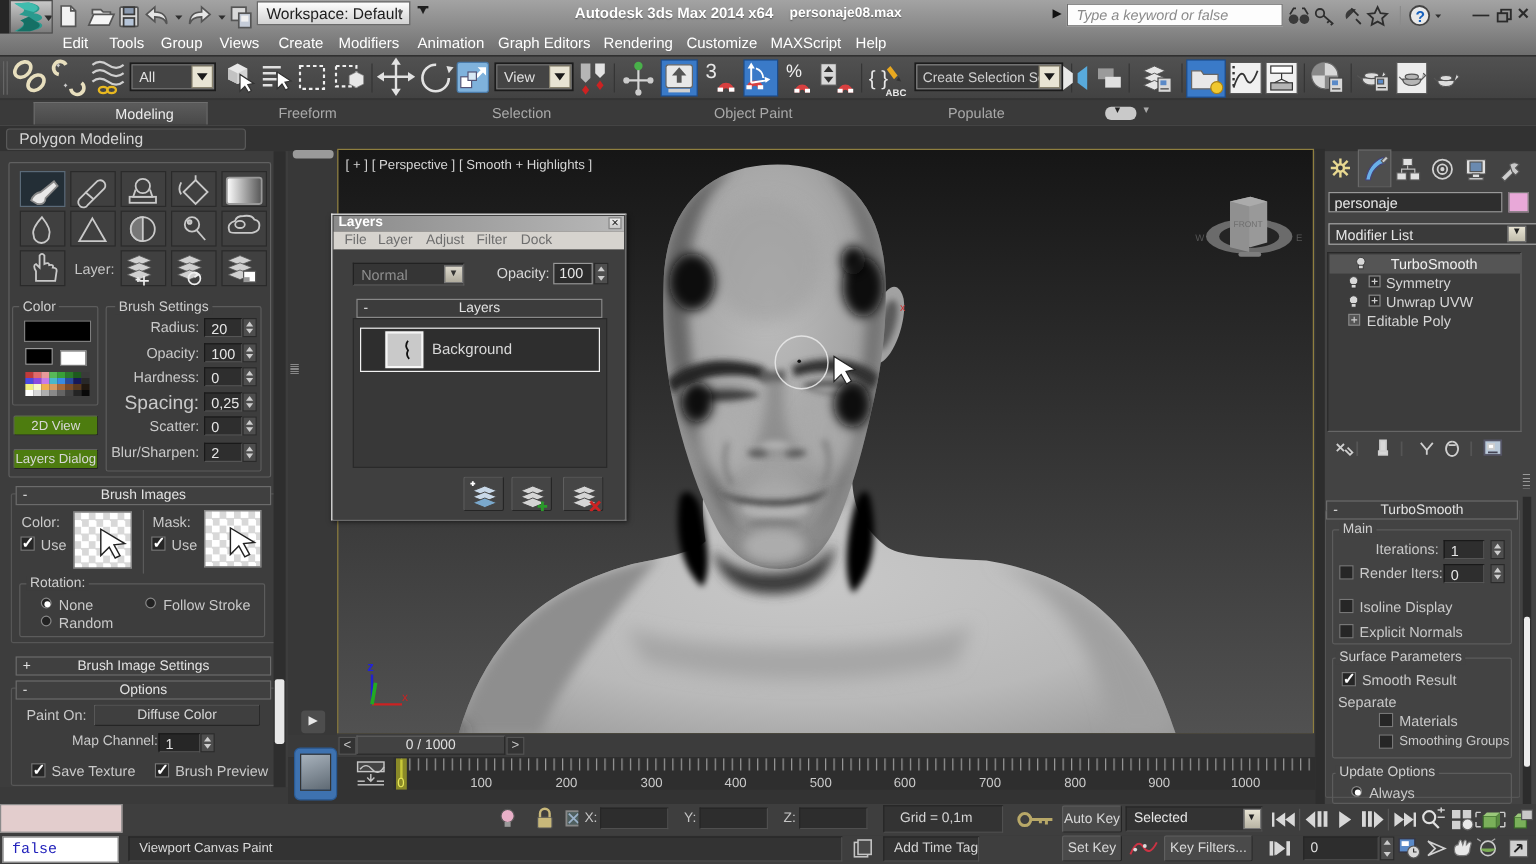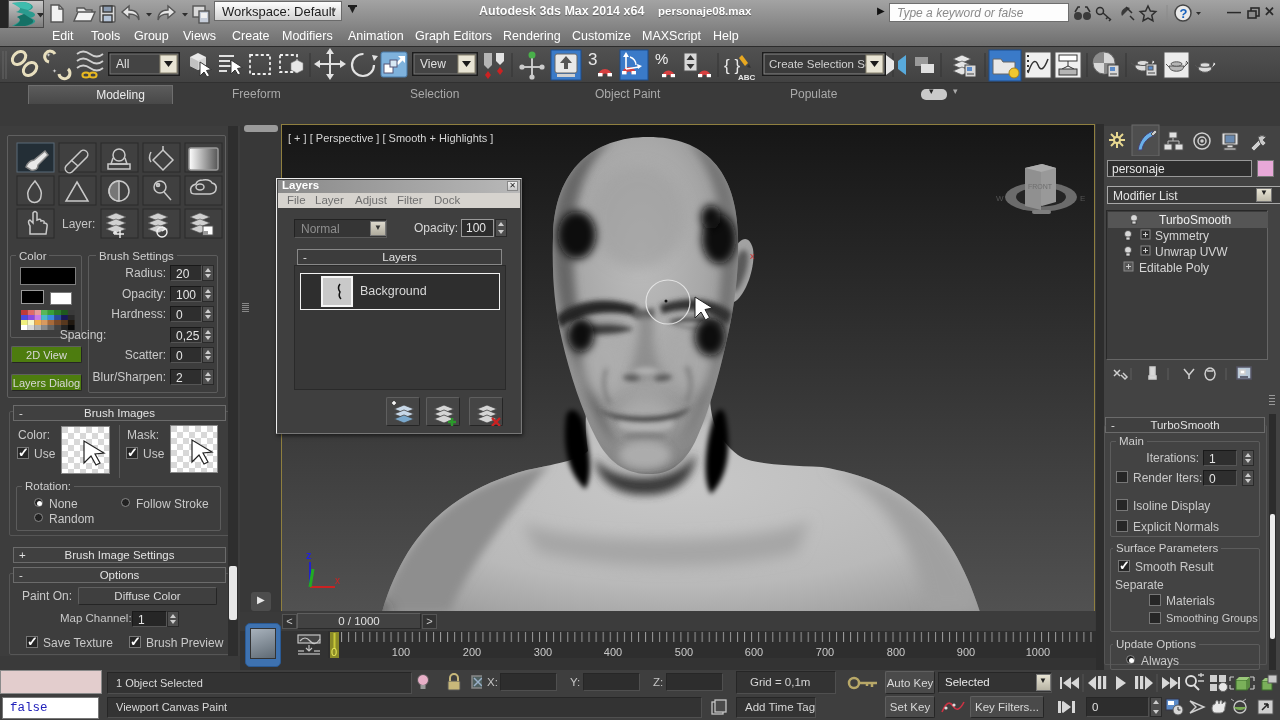--- a/index.html
+++ b/index.html
@@ -336,20 +336,23 @@
 
   <div id="ribbon1" class="abs" style="left:0;top:84px;width:1280px;height:20px;background:#3a3a3a;">
     <div class="abs" style="left:28px;top:1px;width:145px;height:19px;background:linear-gradient(#5c5c5c,#484848);border:1px solid #6e6e6e;border-bottom:none;color:#ececec;font-size:12px;text-align:center;line-height:18px;padding-left:40px;">Modeling</div>
     <span class="tx" style="left:232px;top:3px;color:#a9a9a9;font-size:12px;">Freeform</span>
     <span class="tx" style="left:410px;top:3px;color:#a9a9a9;font-size:12px;">Selection</span>
     <span class="tx" style="left:595px;top:3px;color:#a9a9a9;font-size:12px;">Object Paint</span>
     <span class="tx" style="left:790px;top:3px;color:#a9a9a9;font-size:12px;">Populate</span>
     <div class="abs" style="left:921px;top:5px;width:26px;height:11px;background:#c9c9c9;border-radius:5px;"></div>
     <div class="tx" style="left:929px;top:2px;font-size:9px;color:#222;">▾</div>
     <div class="tx" style="left:953px;top:2px;font-size:9px;color:#aaa;">▾</div>
+  </div>
+  <div id="ribbon2" class="abs" style="left:0;top:104px;width:1280px;height:22px;background:#323232;border-top:1px solid #444;">
+    <div class="abs" style="left:5px;top:2px;width:200px;height:18px;background:#3b3b3b;border:1px solid #585858;border-radius:3px;color:#d5d5d5;font-size:13px;line-height:16px;padding-left:10px;">Polygon Modeling</div>
   </div>
 
   <div id="leftpanel" class="abs" style="left:0;top:126px;width:240px;height:530px;background:#3d3d3d;">
 
     <div class="gb" style="left:7px;top:9px;width:219px;height:263px;border-color:#606060;"></div>
 
     <svg width="240" height="120" style="position:absolute;left:0;top:14px;">
       <g stroke="#2a2a2a" fill="#404040">
         <rect x="17" y="3" width="37" height="29" fill="#232e36" stroke="#5a6a78"></rect>
         <rect x="59" y="3" width="37" height="29"></rect>
@@ -478,21 +481,21 @@
     <div class="tx" style="left:0;top:161px;width:166px;text-align:right;color:#c9c9c9;font-size:12px;">Opacity:</div>
     <div class="vbox" style="left:170px;top:160px;width:32px;height:16px;">
         <span style="position:absolute;left:5px;top:1px;">100</span>
       </div>
     <div class="spin" style="left:202px;top:160px;height:16px;"></div>
     <div class="tx" style="left:0;top:181px;width:166px;text-align:right;color:#c9c9c9;font-size:12px;">Hardness:</div>
     <div class="vbox" style="left:170px;top:180px;width:32px;height:16px;">
         <span style="position:absolute;left:5px;top:1px;">0</span>
       </div>
     <div class="spin" style="left:202px;top:180px;height:16px;"></div>
-    <div class="tx" style="left:0;top:202px;width:166px;text-align:center;color:#c9c9c9;font-size:12px;">Spacing:</div>
+    <div class="tx" style="left:0;top:202px;width:166px;text-align:right;color:#c9c9c9;font-size:16px;">Spacing:</div>
     <div class="vbox" style="left:170px;top:201px;width:32px;height:16px;">
         <span style="position:absolute;left:5px;top:1px;">0,25</span>
       </div>
     <div class="spin" style="left:202px;top:201px;height:16px;"></div>
     <div class="tx" style="left:0;top:222px;width:166px;text-align:right;color:#c9c9c9;font-size:12px;">Scatter:</div>
     <div class="vbox" style="left:170px;top:221px;width:32px;height:16px;">
         <span style="position:absolute;left:5px;top:1px;">0</span>
       </div>
     <div class="spin" style="left:202px;top:221px;height:16px;"></div>
     <div class="tx" style="left:0;top:244px;width:166px;text-align:right;color:#c9c9c9;font-size:12px;">Blur/Sharpen:</div>
@@ -923,23 +926,20 @@
           <text x="798" y="25">1000</text>
       </g>
       <rect x="90" y="1" width="9" height="26" fill="#8a8a28"></rect>
       <rect x="93.5" y="2" width="2" height="16" fill="#c8c838"></rect>
       <text x="91" y="25" fill="#e8e858" font-size="11" font-family="Liberation Sans">0</text>
     </svg>
   </div>
 
   <div id="status1" class="abs" style="left:0;top:670px;width:1280px;height:26px;background:#3e3e3e;">
     <div class="abs" style="left:0;top:0px;width:102px;height:24px;background:#e3cdcd;border:1px solid #8a8a8a;"></div>
-    <div class="recess" style="left:107px;top:2px;width:305px;height:22px;">
-        <span class="tx" style="left:8px;top:4px;color:#dadada;font-size:11px;">1 Object Selected</span>
-      </div>
     <svg width="70" height="24" style="position:absolute;left:412px;top:1px;">
       <circle cx="11" cy="9" r="5.5" fill="#e8b0c8" stroke="#555"></circle>
         <rect x="8.5" y="14" width="5" height="4" fill="#999"></rect>
       <g fill="#c8b87a" stroke="#555">
           <rect x="36" y="10" width="12" height="9" rx="1"></rect>
           <path d="M38 10 v-3 a4 4 0 0 1 8 0 v3" fill="none" stroke="#c8b87a" stroke-width="2"></path>
         </g>
       <g stroke="#9ab0c8" stroke-width="1.5" fill="none">
           <rect x="60" y="5" width="12" height="12" fill="#506060" stroke="#888"></rect>
           <path d="M62 15 l8 -8 m0 8 l-8 -8"></path>

